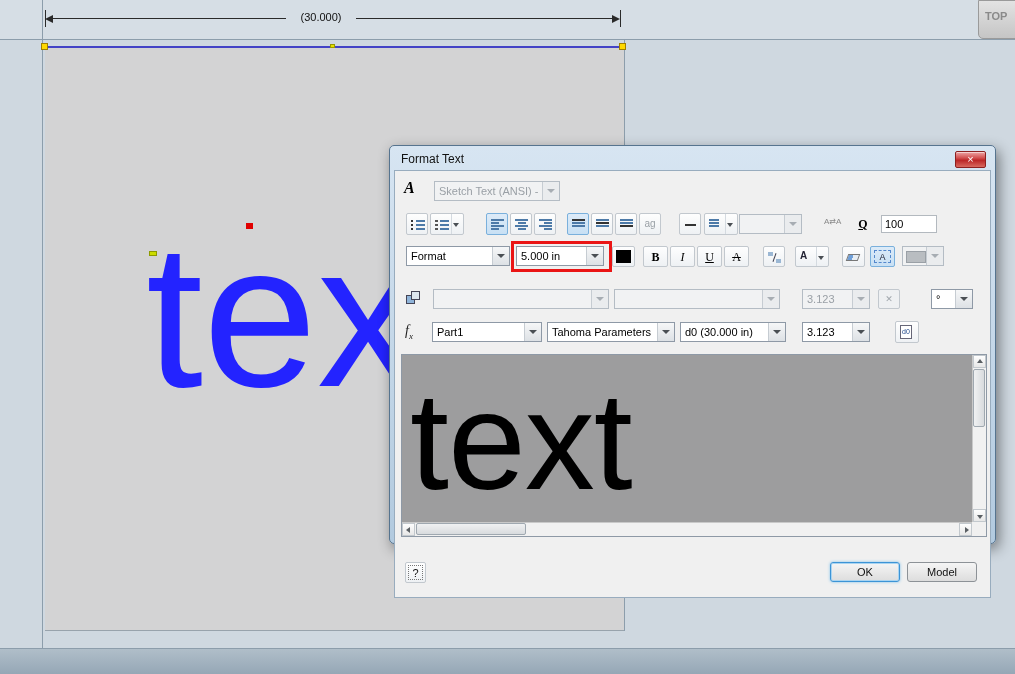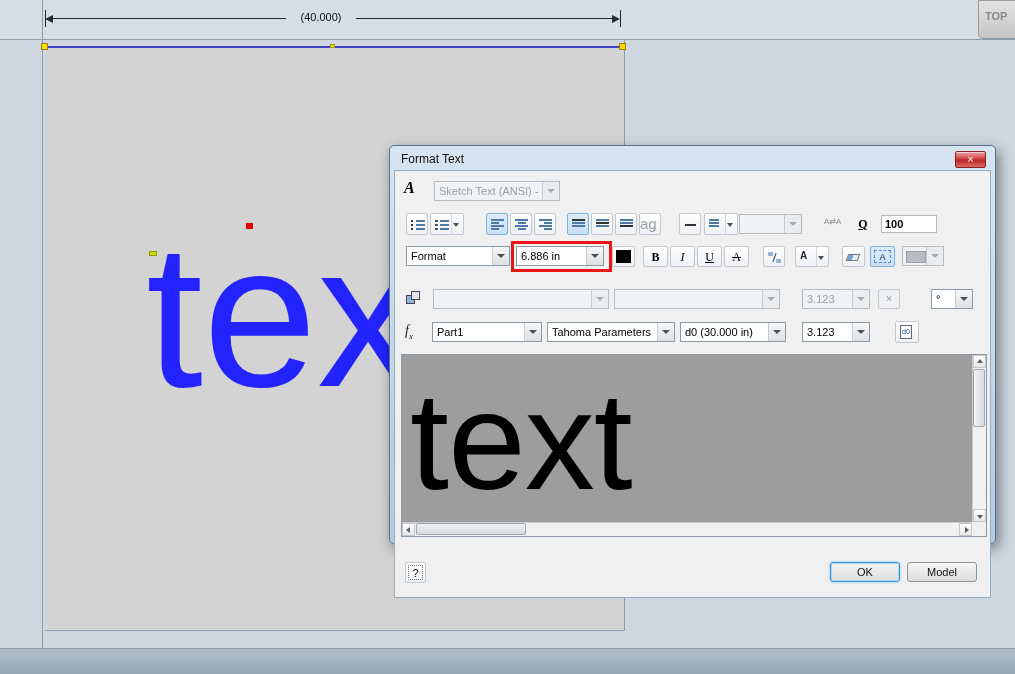--- a/index.html
+++ b/index.html
@@ -143,21 +143,21 @@
 <div class="abs vline-right"></div>
 <div class="abs face"></div>
 <div class="abs big-text">text</div>
 
 <div class="abs dim-line dim-l"></div>
 <div class="abs dim-line dim-r"></div>
 <div class="abs ext" style="left:45px"></div>
 <div class="abs ext" style="left:620px"></div>
 <div class="abs arr arr-l"></div>
 <div class="abs arr arr-r"></div>
-<div class="abs dim-text">(40.000)</div>
+<div class="abs dim-text">(30.000)</div>
 
 <div class="abs sketch-line"></div>
 <div class="abs handle h-left"></div>
 <div class="abs handle h-right"></div>
 <div class="abs midpoint"></div>
 
 <div class="abs red-dot"></div>
 <div class="abs green-dot"></div>
 
 <div class="abs bottom-band"></div>
@@ -237,21 +237,21 @@
     </div>
     <div class="abs tbtn" style="left:220px;top:42px">
       <span class="bars v-bot">
           <i class="full"></i>
           <i class="full"></i>
           <i class="full"></i>
         </span>
     </div>
 
     <div class="abs tbtn" style="left:244px;top:42px">
-      <span style="display:block;text-align:left;font-size:15px;line-height:20px;color:#9aa0a6">ag</span>
+      <span style="display:block;text-align:center;font-size:10px;line-height:20px;color:#9aa0a6">ag</span>
     </div>
 
     <div class="abs tbtn" style="left:284px;top:42px">
       <span class="ic-dash"></span>
     </div>
     <div class="abs tbtn wide" style="left:309px;top:42px">
       <span class="bars" style="width:10px">
           <i class="full" style="width:10px"></i>
           <i class="full" style="width:10px"></i>
           <i class="full" style="width:10px"></i>
@@ -260,28 +260,28 @@
     </div>
     <div class="abs combo disabled" style="left:344px;top:43px;width:63px">
       <span class="val"></span>
       <span class="dd"></span>
     </div>
 
     <span class="abs" style="left:429px;top:46px;font-size:8px;color:#888">A⇄A</span>
     <div class="abs tbtn" style="left:457px;top:42px;border-color:transparent;background:transparent">
       <span class="glyph" style="font-weight:bold;text-decoration:underline">Q</span>
     </div>
-    <input class="abs tfield" style="left: 486px; top: 44px; width: 56px; height: 18px; font-weight: bold;" value="100">
+    <input class="abs tfield" style="left: 486px; top: 44px; width: 56px; height: 18px;" value="100">
 
     <div class="abs combo" style="left:11px;top:75px;width:104px">
       <span class="val">Format</span>
       <span class="dd"></span>
     </div>
     <div class="abs combo" style="left:121px;top:75px;width:88px">
-      <span class="val">6.886 in</span>
+      <span class="val">5.000 in</span>
       <span class="dd"></span>
     </div>
     <div class="abs annotation"></div>
 
     <div class="abs tbtn" style="left:217px;top:75px;width:23px;height:21px">
       <span class="swatch-black"></span>
     </div>
 
     <div class="abs tbtn" style="left:248px;top:75px;width:25px;height:21px">
       <span class="glyph" style="font-weight:bold">B</span>

